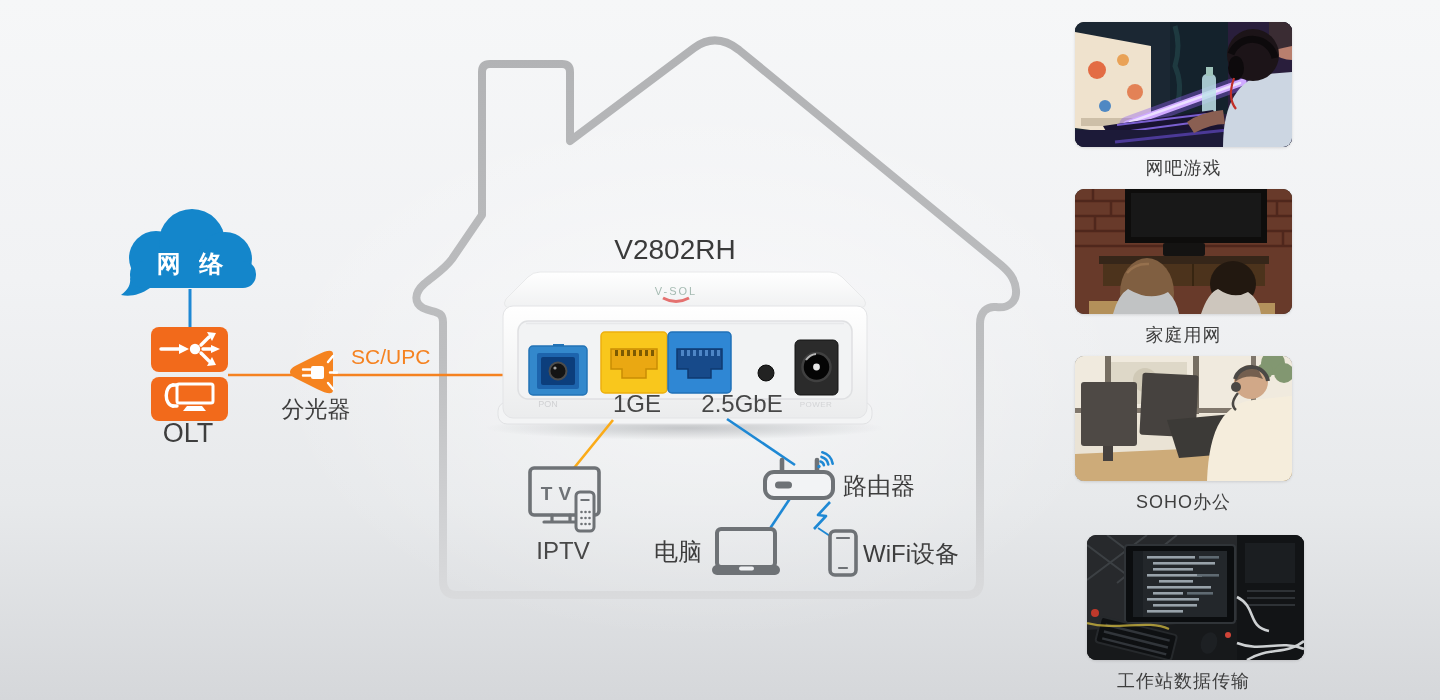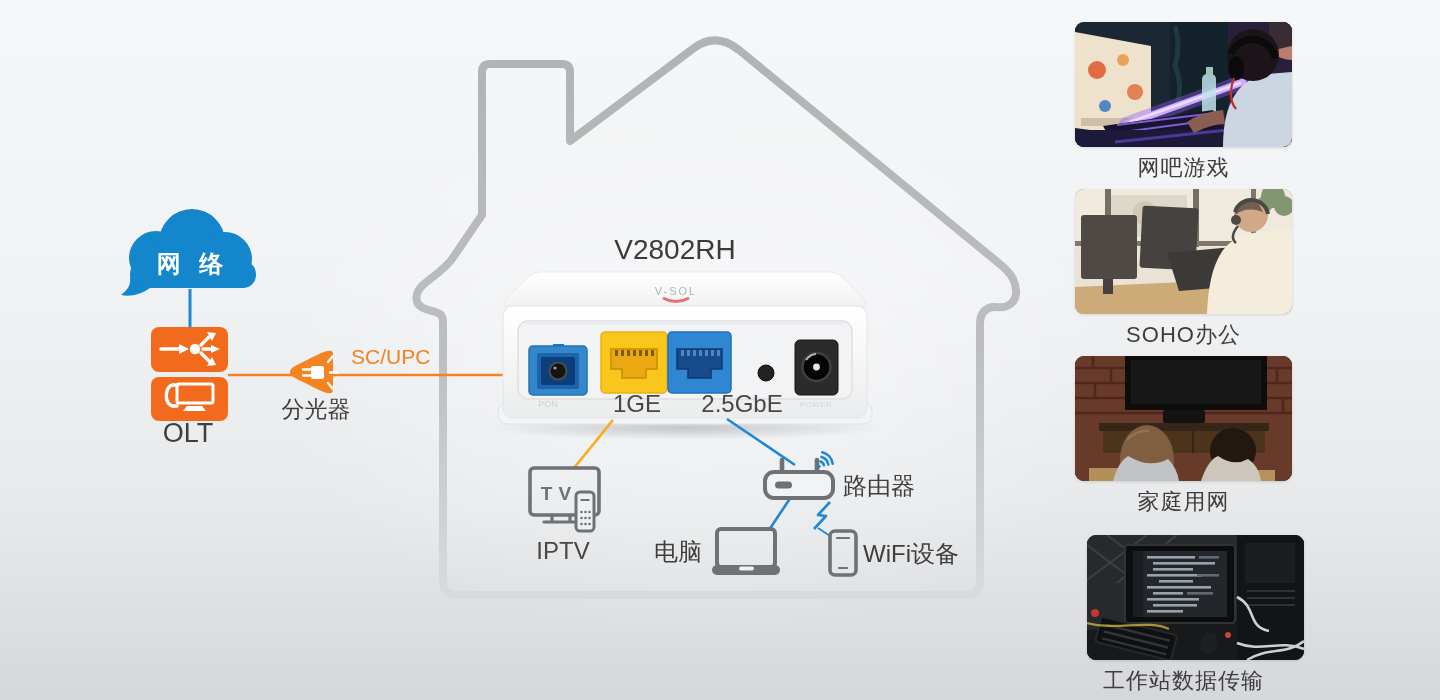--- a/index.html
+++ b/index.html
@@ -8,21 +8,21 @@
     font-family:"Liberation Sans","DejaVu Sans",sans-serif;
     background:linear-gradient(180deg,#f6f7f8 0%,#f1f2f4 40%,#e7e9eb 72%,#d5d7da 100%);
   }
   .diagram{position:absolute;left:0;top:0;}
   .diagram text{font-family:"Liberation Sans","DejaVu Sans",sans-serif;}
   .cards{position:absolute;left:1075px;top:22px;width:217px;display:flex;flex-direction:column;}
   .card{margin:0 0 0 0;}
   .thumb{width:217px;height:125px;border-radius:9px;overflow:hidden;background:#222;box-shadow:0 1px 3px rgba(0,0,0,.12);}
   .thumb svg{display:block;}
   .caption{height:41px;display:flex;align-items:center;justify-content:center;
-    font-size:22px;color:#3e3e3e;letter-spacing:1px;}
+    font-size:18px;color:#3e3e3e;letter-spacing:1px;}
 </style>
 </head>
 <body>
 
 <div class="stage">
 
 <svg class="diagram" width="1440" height="700" viewBox="0 0 1440 700">
   <defs>
     <linearGradient id="houseG" x1="0" y1="30" x2="0" y2="620" gradientUnits="userSpaceOnUse">
       <stop offset="0" stop-color="#b1b2b4"></stop>
@@ -258,20 +258,60 @@
         <ellipse cx="161" cy="46" rx="8" ry="12" fill="#0d0a0c"></ellipse>
         <path d="M159,56 q-7,20 2,31" stroke="#c03028" stroke-width="2.2" fill="none"></path>
       </svg>
     </div>
     <figcaption class="caption">网吧游戏</figcaption>
   </figure>
 
   <figure class="card" style="margin:0 0 1px 0">
     <div class="thumb">
       <svg width="217" height="125" viewBox="0 0 217 125">
+        <rect width="217" height="125" fill="#74402f"></rect>
+        <g stroke="#572b1f" stroke-width="2.5">
+          <line x1="0" y1="12" x2="217" y2="12"></line>
+              <line x1="0" y1="27" x2="217" y2="27"></line>
+          <line x1="0" y1="42" x2="217" y2="42"></line>
+              <line x1="0" y1="57" x2="217" y2="57"></line>
+          <line x1="18" y1="0" x2="18" y2="12"></line>
+              <line x1="36" y1="12" x2="36" y2="27"></line>
+          <line x1="20" y1="27" x2="20" y2="42"></line>
+              <line x1="202" y1="12" x2="202" y2="27"></line>
+          <line x1="208" y1="42" x2="208" y2="57"></line>
+        </g>
+        <rect x="50" y="0" width="142" height="54" fill="#0d0d0d"></rect>
+        <rect x="56" y="4" width="130" height="44" fill="#181a1b"></rect>
+        <rect x="88" y="54" width="42" height="13" rx="2" fill="#141414"></rect>
+        <rect x="24" y="67" width="170" height="8" fill="#3b2a1c"></rect>
+        <rect x="56" y="75" width="20" height="11" fill="#241a10"></rect>
+        <rect x="126" y="75" width="24" height="11" fill="#1c140c"></rect>
+        <rect x="28" y="75" width="162" height="22" fill="#54381f"></rect>
+        <g stroke="#3c2813" stroke-width="2">
+          <line x1="70" y1="75" x2="70" y2="97"></line>
+              <line x1="118" y1="75" x2="118" y2="97"></line>
+              <line x1="162" y1="75" x2="162" y2="97"></line>
+        </g>
+        <path d="M14,112 h42 v13 h-42 z" fill="#c9a266"></path>
+        <path d="M150,114 h50 v11 h-50 z" fill="#caa468"></path>
+        <ellipse cx="72" cy="104" rx="27" ry="35" fill="#8f6a49"></ellipse>
+        <path d="M52,84 q8,-10 22,-9" stroke="#a87f58" stroke-width="2.5" fill="none"></path>
+        <path d="M38,125 q5,-19 15,-25 q22,13 40,3 q9,9 11,22 z" fill="#d9dcdf"></path>
+        <circle cx="158" cy="95" r="23" fill="#241a12"></circle>
+        <path d="M126,125 q7,-21 17,-25 q16,11 30,3 q11,7 13,22 z" fill="#e6e0d6"></path>
+        <rect width="217" height="125" fill="#1a0d08" opacity="0.12"></rect>
+      </svg>
+    </div>
+    <figcaption class="caption">家庭用网</figcaption>
+  </figure>
+
+  <figure class="card" style="margin:0 0 1px 0">
+    <div class="thumb">
+      <svg width="217" height="125" viewBox="0 0 217 125">
         <rect width="217" height="125" fill="#e7e0d2"></rect>
         <rect x="0" y="0" width="217" height="58" fill="#eee8dc"></rect>
         <rect x="36" y="6" width="76" height="42" fill="#d9d3c2"></rect>
         <circle cx="70" cy="24" r="12" fill="#c3bda8" opacity="0.8"></circle>
         <rect x="30" y="0" width="6" height="58" fill="#5f564b"></rect>
         <rect x="118" y="0" width="6" height="58" fill="#5f564b"></rect>
         <rect x="176" y="0" width="5" height="58" fill="#6a6156"></rect>
         <rect x="0" y="52" width="217" height="5" fill="#6a6156"></rect>
         <g fill="#5f7d4e" opacity="0.9">
           <circle cx="198" cy="7" r="12"></circle>
@@ -291,60 +331,20 @@
         <path d="M160,20 a17,17 0 0 1 24,-5 l4,8 q-16,-6 -28,3 z" fill="#5c4534"></path>
         <path d="M160,23 a17,17 0 0 1 33,2" stroke="#2c2a28" stroke-width="4" fill="none"></path>
         <circle cx="161" cy="31" r="5" fill="#2c2a28"></circle>
         <path d="M163,37 q-9,11 -2,17" stroke="#2c2a28" stroke-width="2.5" fill="none"></path>
         <rect width="217" height="125" fill="#fff8e8" opacity="0.15"></rect>
       </svg>
     </div>
     <figcaption class="caption">SOHO办公</figcaption>
   </figure>
 
-  <figure class="card" style="margin:0 0 1px 0">
-    <div class="thumb">
-      <svg width="217" height="125" viewBox="0 0 217 125">
-        <rect width="217" height="125" fill="#74402f"></rect>
-        <g stroke="#572b1f" stroke-width="2.5">
-          <line x1="0" y1="12" x2="217" y2="12"></line>
-              <line x1="0" y1="27" x2="217" y2="27"></line>
-          <line x1="0" y1="42" x2="217" y2="42"></line>
-              <line x1="0" y1="57" x2="217" y2="57"></line>
-          <line x1="18" y1="0" x2="18" y2="12"></line>
-              <line x1="36" y1="12" x2="36" y2="27"></line>
-          <line x1="20" y1="27" x2="20" y2="42"></line>
-              <line x1="202" y1="12" x2="202" y2="27"></line>
-          <line x1="208" y1="42" x2="208" y2="57"></line>
-        </g>
-        <rect x="50" y="0" width="142" height="54" fill="#0d0d0d"></rect>
-        <rect x="56" y="4" width="130" height="44" fill="#181a1b"></rect>
-        <rect x="88" y="54" width="42" height="13" rx="2" fill="#141414"></rect>
-        <rect x="24" y="67" width="170" height="8" fill="#3b2a1c"></rect>
-        <rect x="56" y="75" width="20" height="11" fill="#241a10"></rect>
-        <rect x="126" y="75" width="24" height="11" fill="#1c140c"></rect>
-        <rect x="28" y="75" width="162" height="22" fill="#54381f"></rect>
-        <g stroke="#3c2813" stroke-width="2">
-          <line x1="70" y1="75" x2="70" y2="97"></line>
-              <line x1="118" y1="75" x2="118" y2="97"></line>
-              <line x1="162" y1="75" x2="162" y2="97"></line>
-        </g>
-        <path d="M14,112 h42 v13 h-42 z" fill="#c9a266"></path>
-        <path d="M150,114 h50 v11 h-50 z" fill="#caa468"></path>
-        <ellipse cx="72" cy="104" rx="27" ry="35" fill="#8f6a49"></ellipse>
-        <path d="M52,84 q8,-10 22,-9" stroke="#a87f58" stroke-width="2.5" fill="none"></path>
-        <path d="M38,125 q5,-19 15,-25 q22,13 40,3 q9,9 11,22 z" fill="#d9dcdf"></path>
-        <circle cx="158" cy="95" r="23" fill="#241a12"></circle>
-        <path d="M126,125 q7,-21 17,-25 q16,11 30,3 q11,7 13,22 z" fill="#e6e0d6"></path>
-        <rect width="217" height="125" fill="#1a0d08" opacity="0.12"></rect>
-      </svg>
-    </div>
-    <figcaption class="caption">家庭用网</figcaption>
-  </figure>
-
   <figure class="card" style="margin:12px">
     <div class="thumb">
       <svg width="217" height="125" viewBox="0 0 217 125">
         <rect width="217" height="125" fill="#27292c"></rect>
         <g stroke="#43474b" stroke-width="2" opacity="0.8">
           <line x1="0" y1="10" x2="60" y2="55"></line>
               <line x1="20" y1="0" x2="80" y2="45"></line>
           <line x1="60" y1="0" x2="0" y2="45"></line>
               <line x1="90" y1="0" x2="30" y2="48"></line>
         </g>

